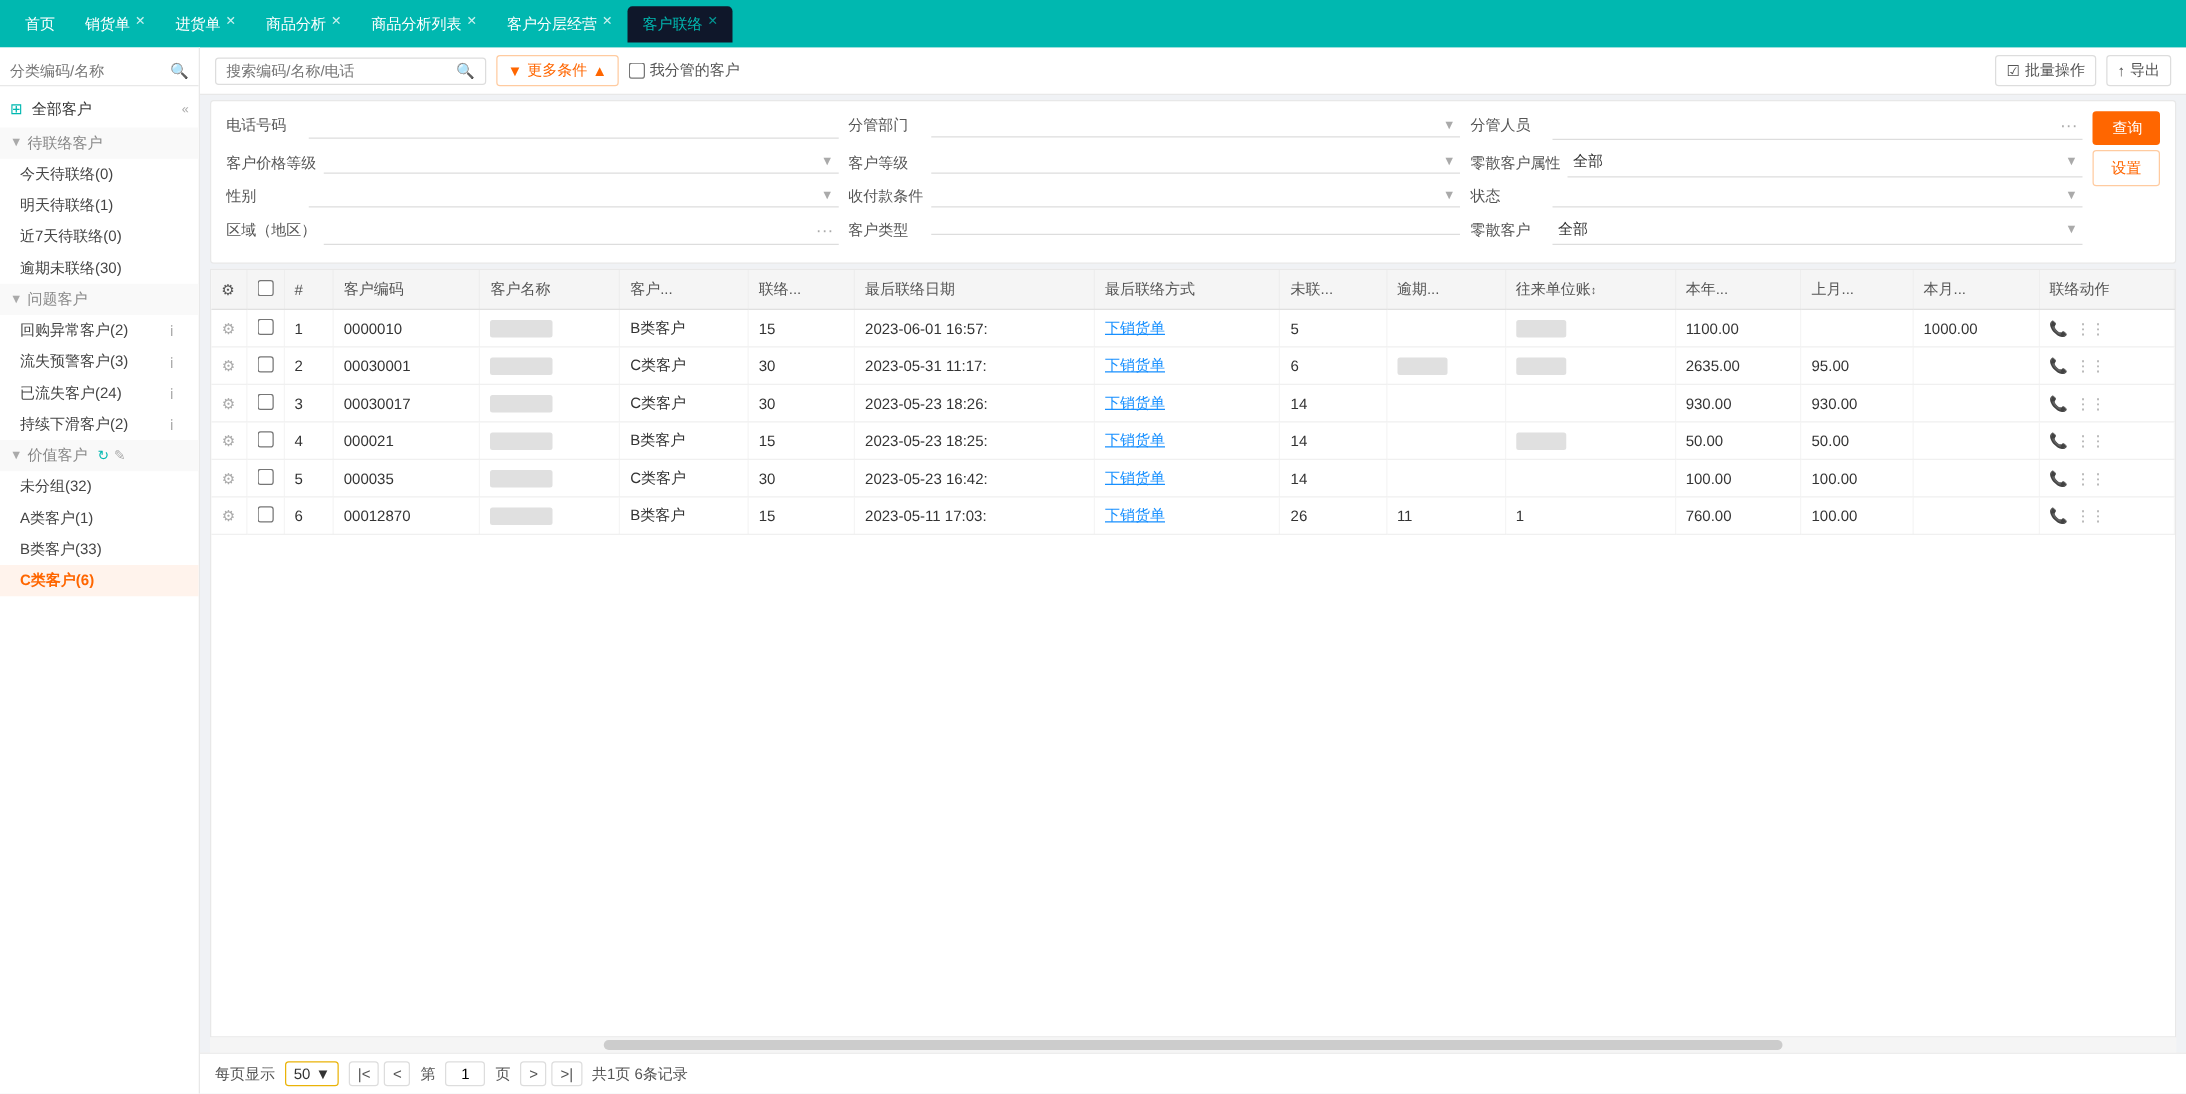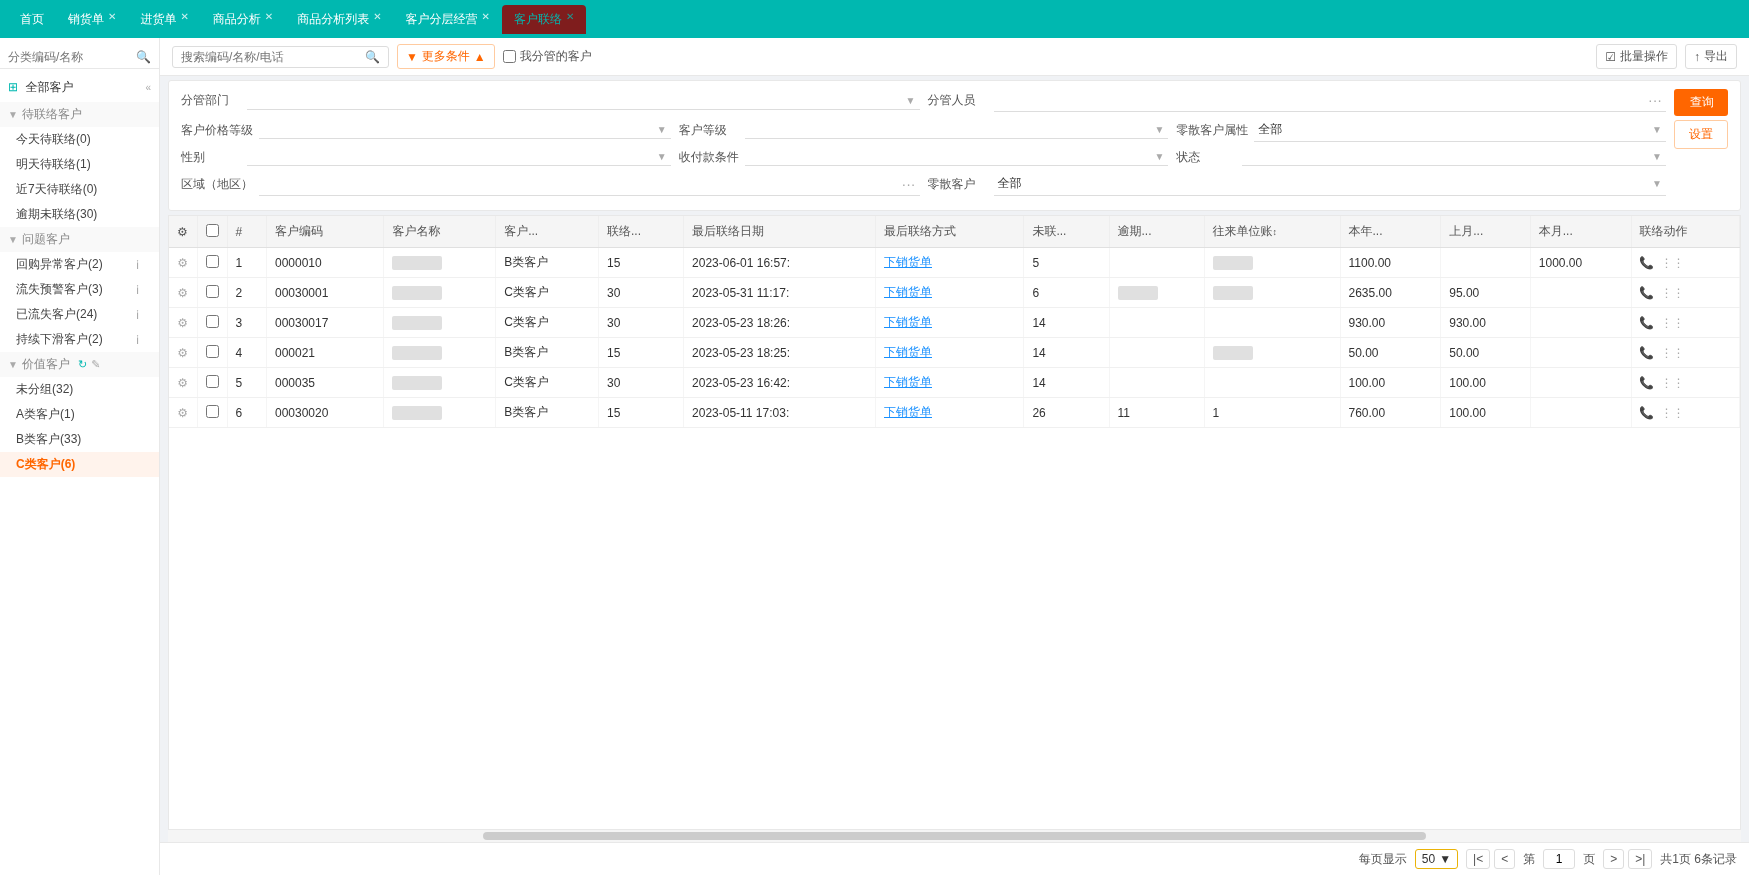--- a/index.html
+++ b/index.html
@@ -6,21 +6,21 @@
     body { background: #f0f2f5; overflow: hidden; width: 1749px; height: 875px; }
 
     
     .top-nav {
       display: flex; align-items: center; background: #00b8b0; height: 38px; padding: 0 8px;
     }
     .nav-item {
       color: #fff; padding: 6px 12px; cursor: pointer; white-space: nowrap; font-size: 13px;
       display: flex; align-items: flex-start; gap: 4px;
     }
-    .nav-item.active { background: #7f1d1d; color: #00b8b0; border-radius: 4px 4px 0 0; }
+    .nav-item.active { background: #0f172a; color: #00b8b0; border-radius: 4px 4px 0 0; }
     .nav-item .close-btn { font-size: 10px; opacity: 0.8; cursor: pointer; }
 
     
     .main-layout { display: flex; height: calc(875px - 38px); }
 
     
     .sidebar {
       width: 160px; background: #fff; border-right: 1px solid #e8e8e8; overflow-y: auto; flex-shrink: 0;
       padding: 8px 0;
     }
@@ -126,21 +126,21 @@
     td {
       padding: 6px 8px; border-bottom: 1px solid #f0f0f0; color: #333;
       white-space: nowrap; font-size: 12px; border-right: 1px solid #f5f5f5;
     }
     .link-text { color: #1890ff; cursor: pointer; text-decoration: underline; }
     .action-icons { display: flex; gap: 6px; color: #aaa; cursor: pointer; }
 
     
     .footer {
       background: #fff; border-top: 1px solid #e8e8e8; padding: 6px 12px;
-      display: flex; align-items: center; justify-content: flex-end; gap: 8px;
+      display: flex; align-items: center; justify-content: flex-start; gap: 8px;
     }
     .footer-label { color: #555; }
     .footer-select {
       border: 1px solid #eab308; border-radius: 3px; padding: 2px 6px;
       display: flex; align-items: center; gap: 4px; cursor: pointer; color: #333;
     }
     .footer-nav { display: flex; align-items: center; gap: 4px; }
     .footer-nav .nav-btn {
       border: 1px solid #ddd; border-radius: 3px; padding: 2px 6px; cursor: pointer;
       color: #555; background: #fff;
@@ -295,20 +295,24 @@
         </div>
       </div>
     </div>
 
     <div class="filter-panel">
       <div style="display:flex; gap:8px;">
         <div style="flex:1;">
 
           <div class="filter-row">
             <div class="filter-item">
+              <span class="filter-label">电话号码</span>
+              <input class="filter-input" type="text" style="">
+            </div>
+            <div class="filter-item">
               <span class="filter-label">分管部门</span>
               <div class="filter-select">
                 <span></span>
                 <span class="arrow">▼</span>
               </div>
             </div>
             <div class="filter-item">
               <span class="filter-label">分管人员</span>
               <div class="filter-select">
                 <span></span>
@@ -364,20 +368,27 @@
               </div>
             </div>
           </div>
 
           <div class="filter-row">
             <div class="filter-item">
               <span class="filter-label">区域（地区）</span>
               <div class="filter-select">
                 <span></span>
                 <span class="filter-dots">···</span>
+              </div>
+            </div>
+            <div class="filter-item">
+              <span class="filter-label">客户类型</span>
+              <div class="filter-select">
+                <span></span>
+                <span class="arrow"></span>
               </div>
             </div>
             <div class="filter-item">
               <span class="filter-label">零散客户</span>
               <div class="filter-value">
                 <span>全部</span>
                 <span class="arrow">▼</span>
               </div>
             </div>
           </div>
@@ -526,21 +537,21 @@
       <div class="action-icons">
         <span title="联络">📞</span>
         <span title="更多">⋮⋮</span>
       </div>
     </td>
   </tr>
             <tr>
     <td style="text-align:center;color:#aaa;">⚙</td>
     <td><input type="checkbox" style=""></td>
     <td>6</td>
-    <td>00030020</td>
+    <td>00012870</td>
     <td><span style="background:#e0e0e0;color:transparent;border-radius:2px;display:inline-block;min-width:50px;">████</span></td>
     <td>B类客户</td>
     <td>15</td>
     <td>2023-05-11 17:03:</td>
     <td><span class="link-text">下销货单</span></td>
     <td>26</td>
     <td>11</td>
     <td>1</td>
     <td>760.00</td>
     <td>100.00</td>

